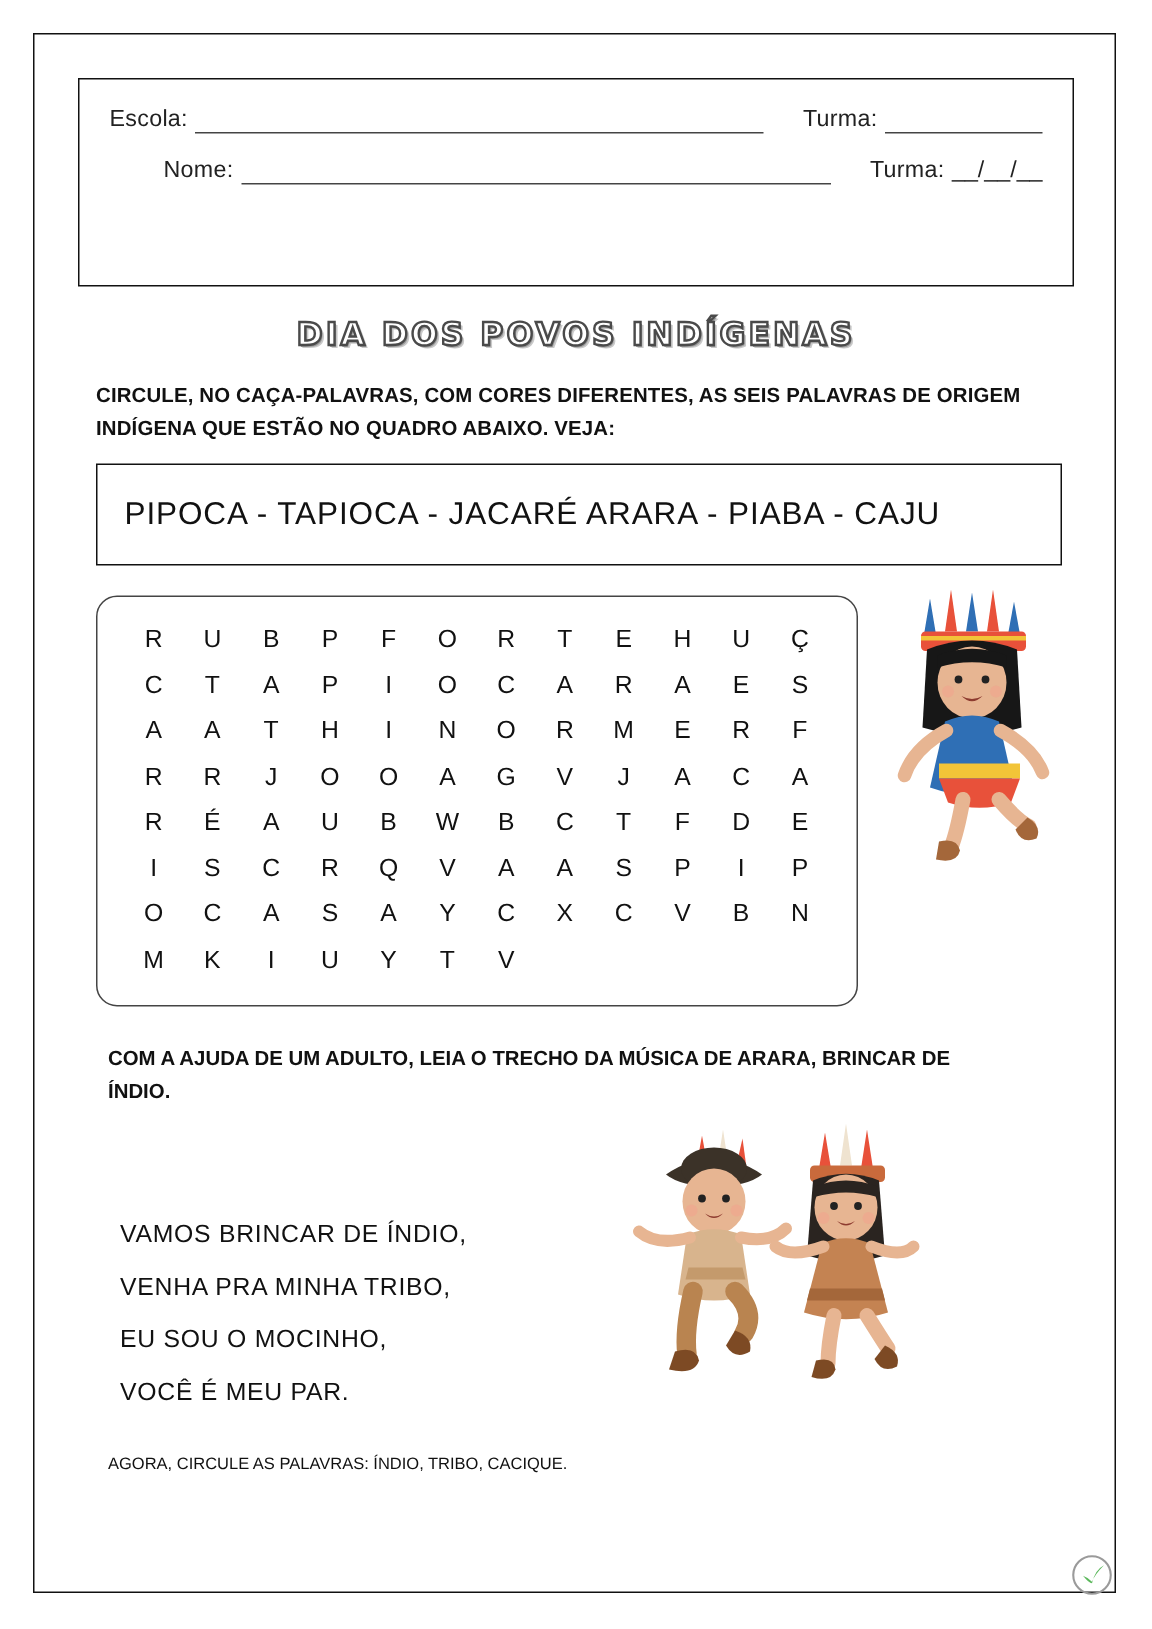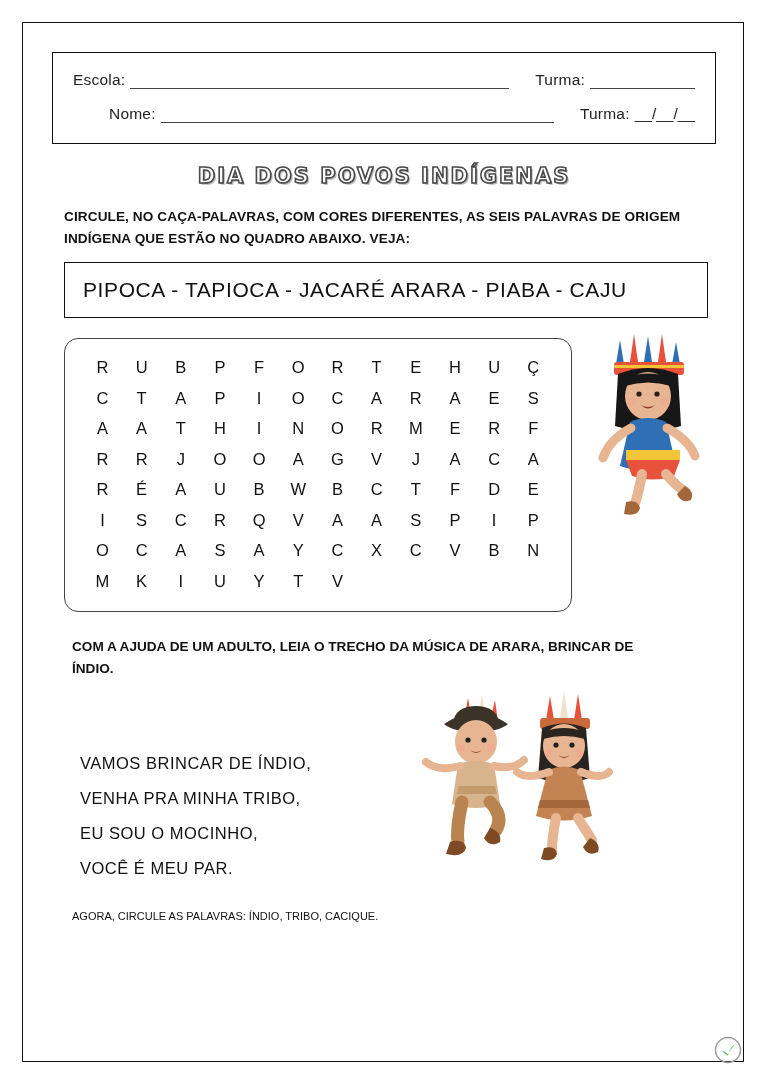--- a/index.html
+++ b/index.html
@@ -29,21 +29,21 @@
     left: 52px;
     top: 52px;
     width: 664px;
   }
 
   
   .header-box {
     border: 1.5px solid #111;
     box-sizing: border-box;
     padding: 18px 20px 16px 20px;
-    height: 92px;
+    height: 139px;
   }
   .field-row {
     display: flex;
     align-items: flex-end;
     font-size: 15.5px;
     color: #222;
     margin-bottom: 16px;
     letter-spacing: .2px;
   }
   .field-row:last-child { margin-bottom: 0; margin-left: 36px; }
@@ -90,21 +90,21 @@
     padding-right: 8px;
   }
 
   
   .words-box {
     margin-top: 12px;
     margin-left: 12px;
     margin-right: 8px;
     border: 1.5px solid #111;
     box-sizing: border-box;
-    height: 56px;
+    height: 68px;
     display: flex;
     align-items: center;
     padding-left: 18px;
   }
   .words-text {
     font-size: 21px;
     letter-spacing: .6px;
     color: #111;
   }
 

